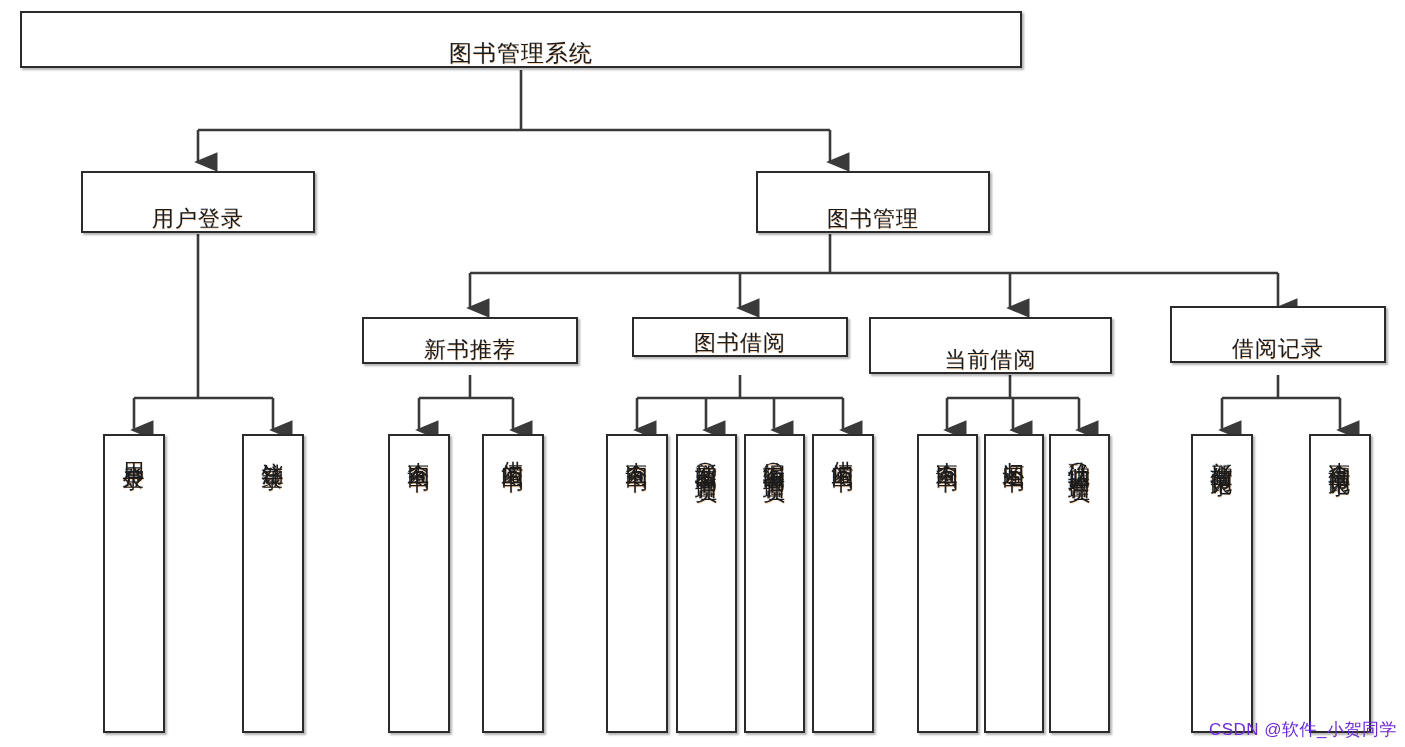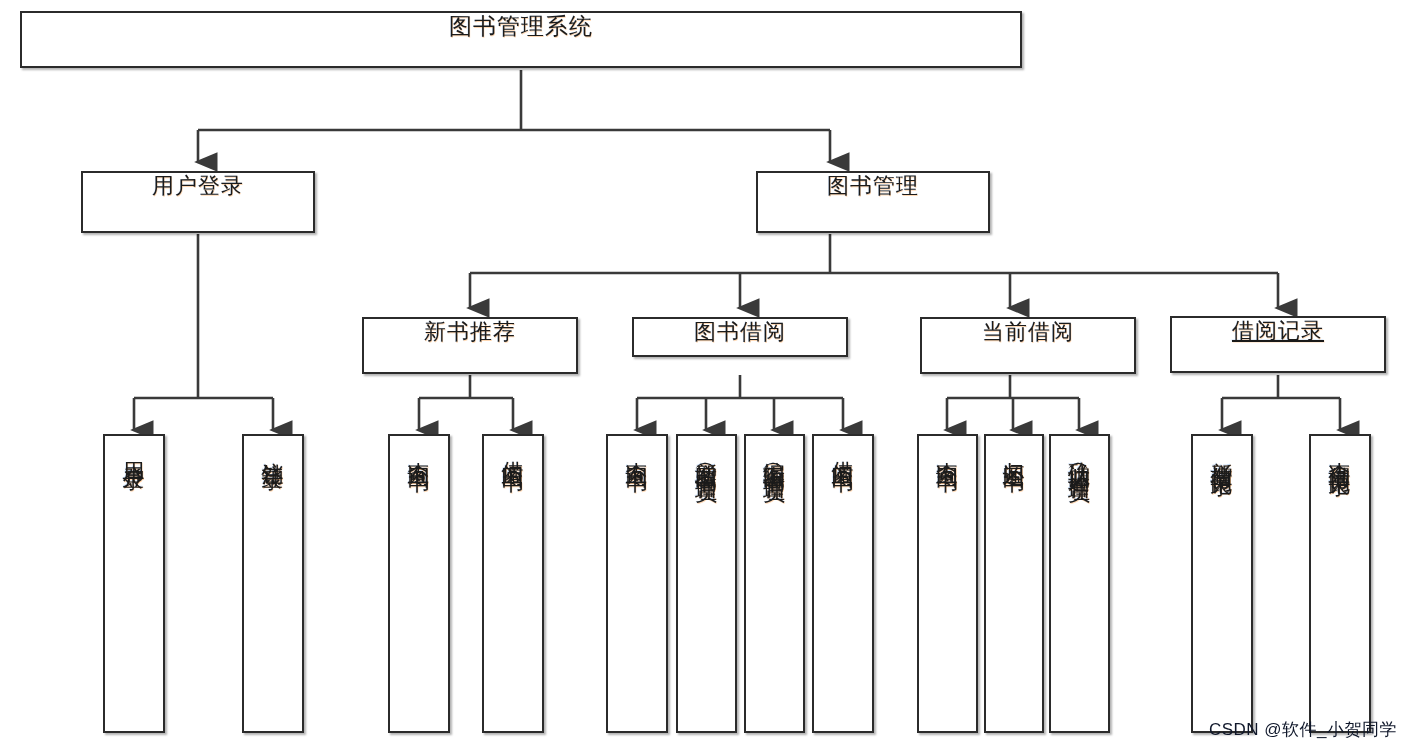--- a/index.html
+++ b/index.html
@@ -20,21 +20,21 @@
     width:1405px;height:747px;
     pointer-events:none;
   }
   .node{
     position:absolute;
     box-sizing:border-box;
     background:#ffffff;
     border:2px solid #2b2b2b;
     box-shadow:2px 2px 2px rgba(0,0,0,0.30);
     display:flex;
-    align-items:flex-start;
+    align-items:flex-end;
     justify-content:center;
     z-index:2;
   }
   .node .label{
     font-size:22px;
     line-height:1.15;
     letter-spacing:1px;
     color:#1b1b1b;
     white-space:nowrap;
     text-shadow:0.5px 0.5px 0 rgba(255,170,90,0.45), -0.5px -0.5px 0 rgba(120,170,230,0.35);
@@ -55,21 +55,21 @@
     line-height:1.05;
     letter-spacing:3px;
     white-space:nowrap;
     max-height:100%;
   }
   .watermark{
     position:absolute;
     right:8px;
     bottom:6px;
     font-size:17px;
-    color:#0f172a;
+    color:#6d28d9;
     letter-spacing:0.5px;
     z-index:3;
     white-space:nowrap;
   }
 </style>
 </head>
 <body>
 
 <div id="canvas">
 
@@ -128,30 +128,30 @@
     <span class="label">图书管理系统</span>
   </div>
 
   <div class="node lvl2" style="left:81px;top:171px;width:234px;height:62px;">
     <span class="label">用户登录</span>
   </div>
   <div class="node lvl2" style="left:711px;top:171px;width:234px;height:62px;margin-left:45px;">
     <span class="label">图书管理</span>
   </div>
 
-  <div class="node lvl3" style="left:362px;top:317px;width:216px;height:57px;">
+  <div class="node lvl3" style="left:362px;top:317px;width:216px;height:47px;">
     <span class="label">新书推荐</span>
   </div>
   <div class="node lvl3" style="left:632px;top:317px;width:216px;height:40px;">
     <span class="label">图书借阅</span>
   </div>
-  <div class="node lvl3" style="left:920px;top:317px;width:216px;height:57px;">
+  <div class="node lvl3" style="left:869px;top:317px;width:243px;height:57px;">
     <span class="label">当前借阅</span>
   </div>
-  <div class="node lvl3" style="left:1170px;top:316px;width:216px;height:57px;text-decoration:underline;">
+  <div class="node lvl3" style="left:1170px;top:306px;width:216px;height:57px;">
     <span class="label">借阅记录</span>
   </div>
 
   <div class="node leaf" style="left:103px;top:434px;width:62px;height:299px;">
     <span class="label">用户登录</span>
   </div>
   <div class="node leaf" style="left:242px;top:434px;width:62px;height:299px;">
     <span class="label">注销登录</span>
   </div>
 

